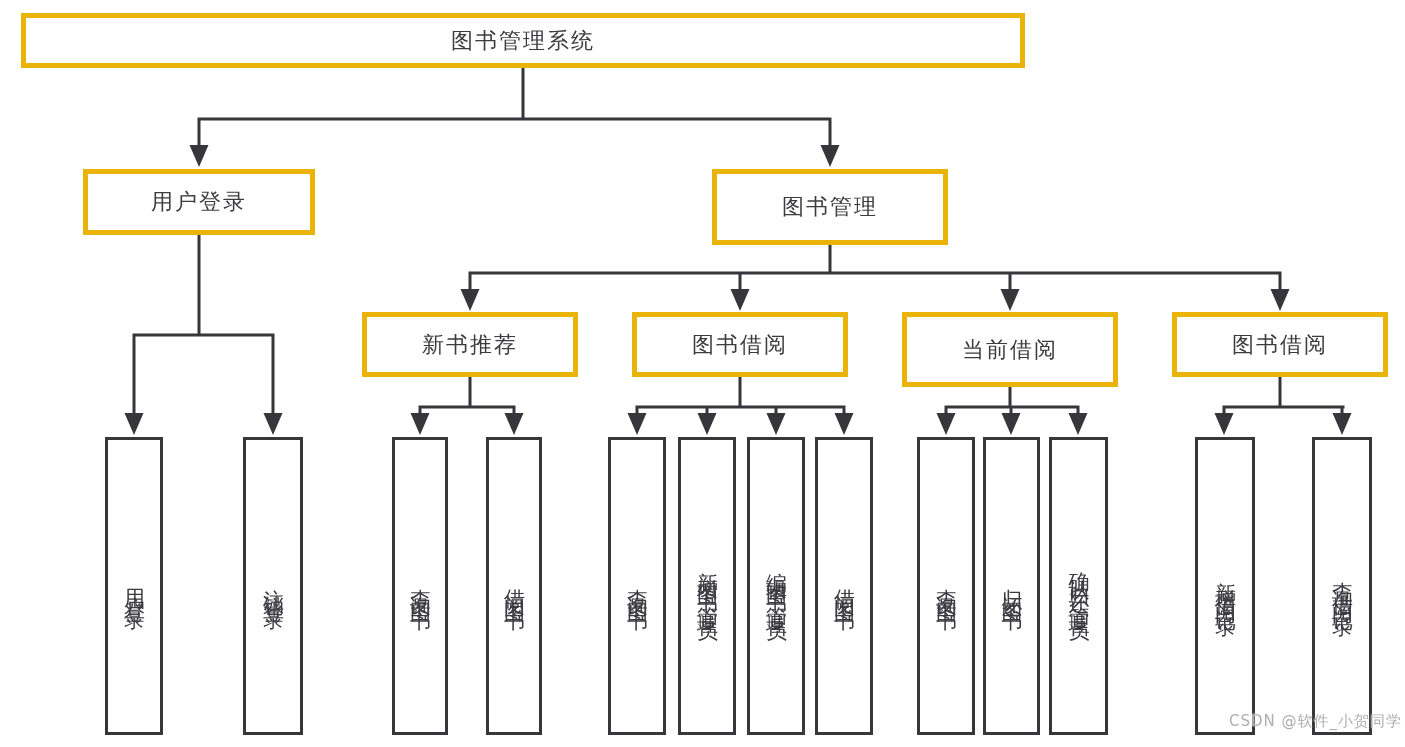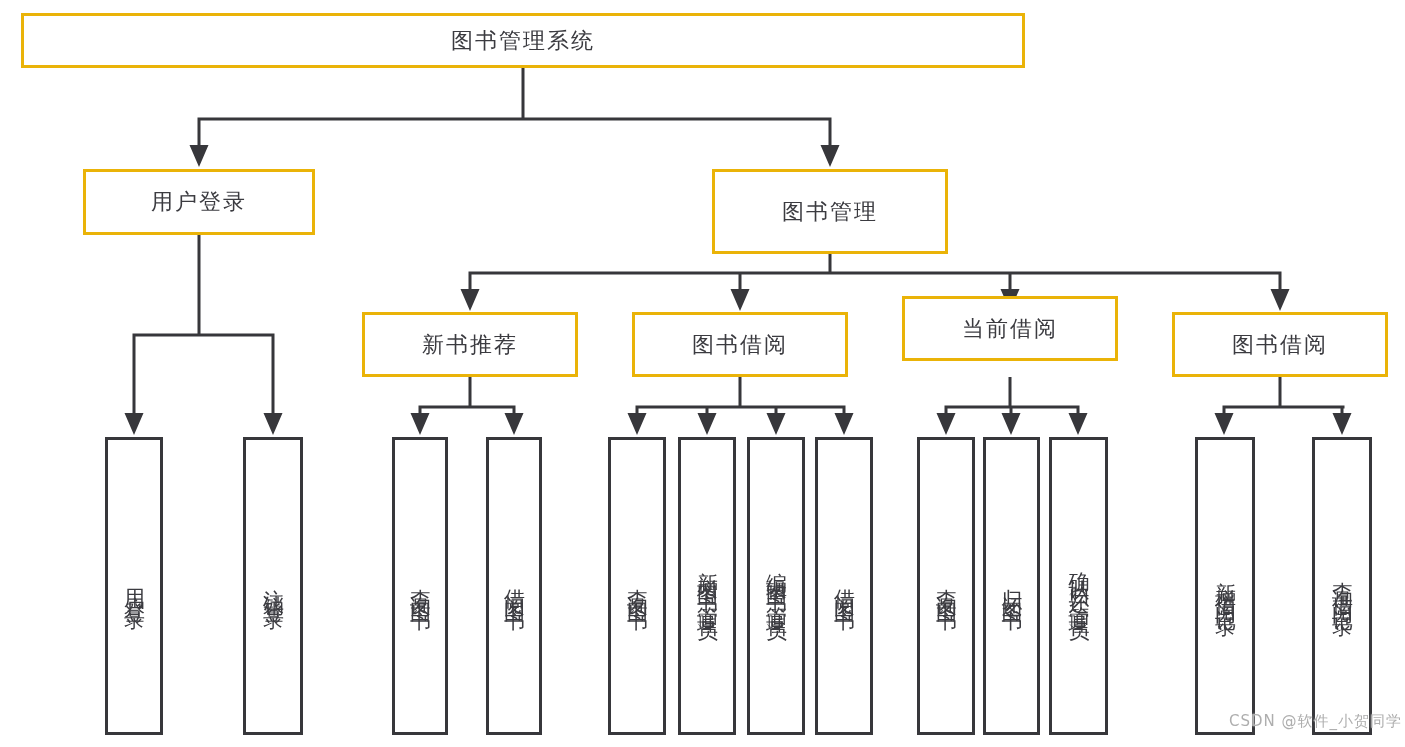--- a/index.html
+++ b/index.html
@@ -3,21 +3,21 @@
 <meta charset="utf-8">
 <style>
   html,body{margin:0;padding:0;background:#fff;}
   .stage{
     position:relative;width:1405px;height:747px;background:#ffffff;overflow:hidden;
     font-family:"DejaVu Sans","Liberation Sans",sans-serif;
   }
   svg.connectors{position:absolute;left:0;top:0;z-index:1;}
   .hbox{
     position:absolute;box-sizing:border-box;z-index:2;
-    border:3px solid #eab308;background:#ffffff;
+    border:5px solid #eab308;background:#ffffff;
     display:flex;align-items:center;justify-content:center;
     font-size:22px;color:#3b3b40;letter-spacing:2px;white-space:nowrap;text-align:right;
   }
   .vbox{
     position:absolute;box-sizing:border-box;z-index:2;
     border:3px solid #37373b;background:#ffffff;
     display:flex;align-items:center;justify-content:center;
   }
   .vtext{
     writing-mode:vertical-rl;text-orientation:mixed;
@@ -56,31 +56,31 @@
       M1214.5 413 L1233.5 413 L1224 435 Z  M1332.5 413 L1351.5 413 L1342 435 Z"></path>
   </svg>
 
   <div class="hbox" style="left:21px;top:13px;width:1004px;height:55px">
     <span>图书管理系统</span>
   </div>
 
   <div class="hbox" style="left:83px;top:169px;width:232px;height:66px">
     <span>用户登录</span>
   </div>
-  <div class="hbox" style="left:712px;top:169px;width:236px;height:85px">
+  <div class="hbox" style="left:712px;top:169px;width:236px;height:76px">
     <span>图书管理</span>
   </div>
 
   <div class="hbox" style="left:362px;top:312px;width:216px;height:65px">
     <span>新书推荐</span>
   </div>
   <div class="hbox" style="left:632px;top:312px;width:216px;height:65px">
     <span>图书借阅</span>
   </div>
-  <div class="hbox" style="left:902px;top:296px;width:216px;height:65px">
+  <div class="hbox" style="left:902px;top:312px;width:216px;height:75px">
     <span>当前借阅</span>
   </div>
   <div class="hbox" style="left:1172px;top:312px;width:216px;height:65px">
     <span>图书借阅</span>
   </div>
 
   <div class="vbox" style="left:105px;top:437px;width:58px;height:298px">
     <span class="vtext">用户登录</span>
   </div>
   <div class="vbox" style="left:243px;top:437px;width:60px;height:298px">

